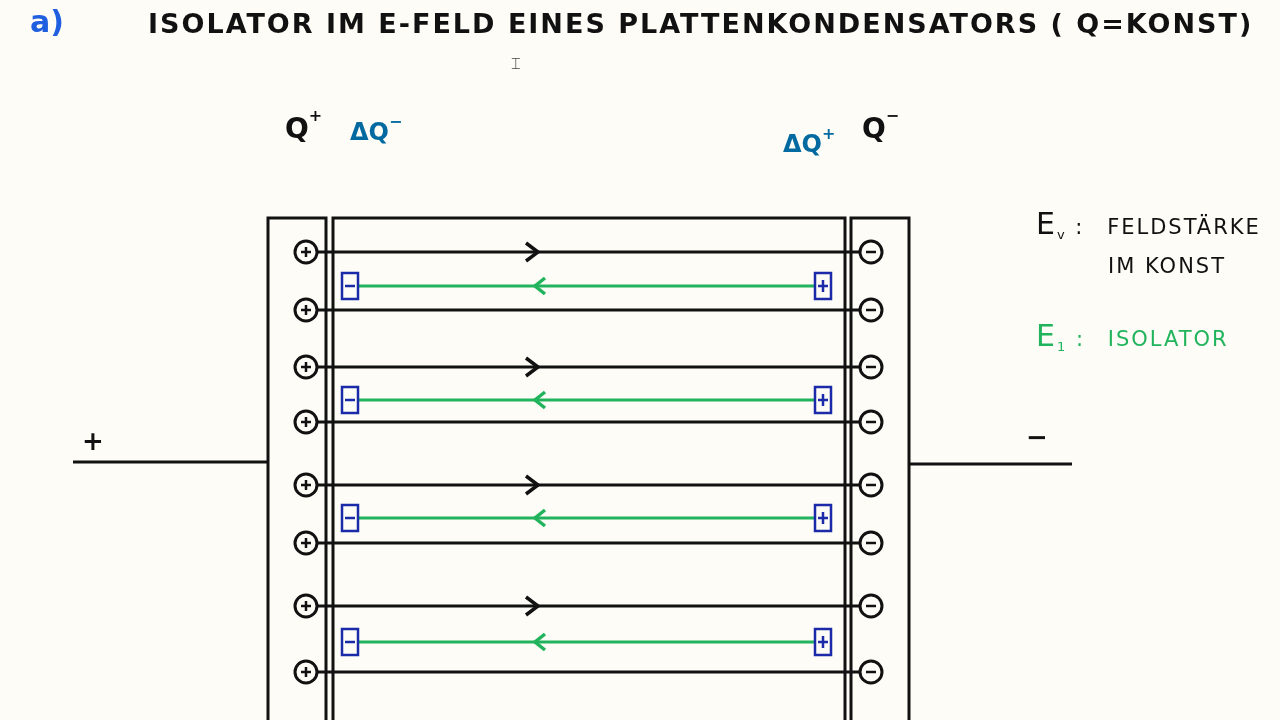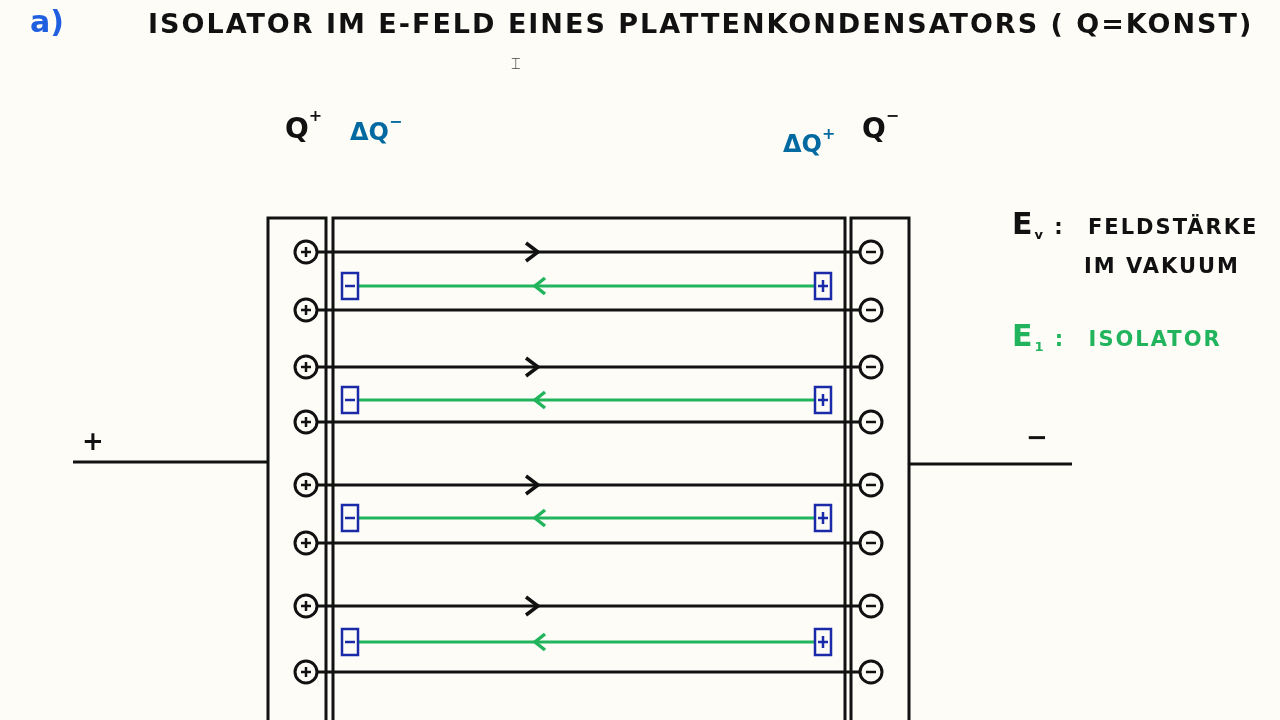--- a/index.html
+++ b/index.html
@@ -5,21 +5,21 @@
   html, body { margin:0; padding:0; }
   body { width:1280px; height:720px; background:#fdfcf6; position:relative; overflow:hidden; font-family:"DejaVu Sans", sans-serif; }
   .abs { position:absolute; }
   .label-a { left:30px; top:4px; font-size:30px; color:#1f5fe0; font-family:"DejaVu Sans", sans-serif; font-weight:bold; }
   .title { left:148px; top:8px; font-size:27px; font-weight:bold; color:#111; letter-spacing:2px; white-space:nowrap; }
   .cursor { left:511px; top:54px; font-size:16px; color:#444; }
   .charge { font-size:28px; font-weight:bold; white-space:nowrap; }
   .charge sup { font-size:16px; vertical-align:top; position:relative; top:-6px; }
   .black { color:#111; }
   .blue { color:#0369a1; }
-  .legend { font-size:21px; font-weight:bold; letter-spacing:2px; white-space:nowrap; }
+  .legend { font-size:21px; font-weight:normal; letter-spacing:2px; white-space:nowrap;margin-left:24px; }
   .legend .sym { font-size:30px; }
   .legend .sub { font-size:13px; vertical-align:sub; }
   .green { color:#21b45d; }
   svg { position:absolute; left:0; top:0; }
 </style>
 </head>
 <body>
 
 <div class="abs label-a">a)</div>
 <div class="abs title">ISOLATOR IM  E-FELD EINES PLATTENKONDENSATORS ( Q=KONST)</div>
@@ -39,21 +39,21 @@
 </div>
 
 <div class="abs charge black" style="left:82px; top:426px; font-size:26px;">+</div>
 <div class="abs charge black" style="left:1026px; top:422px; font-size:26px;">−</div>
 
 <div class="abs legend black" style="left:1012px; top:206px;">
   <span class="sym">E</span><span class="sub">v</span>
   <span>:</span>
   <span style="margin-left:14px;">FELDSTÄRKE</span>
 </div>
-<div class="abs legend black" style="left:1084px; top:254px;">IM VAKUUM</div>
+<div class="abs legend black" style="left:1084px; top:254px;">IM KONST</div>
 <div class="abs legend green" style="left:1012px; top:318px;">
   <span class="sym">E</span><span class="sub">1</span>
   <span>:</span>
   <span style="margin-left:14px;">ISOLATOR</span>
 </div>
 
 <svg width="1280" height="720">
   <g stroke="#111" fill="none" stroke-width="3">
 
     <line x1="73" y1="462" x2="268" y2="462"></line>

